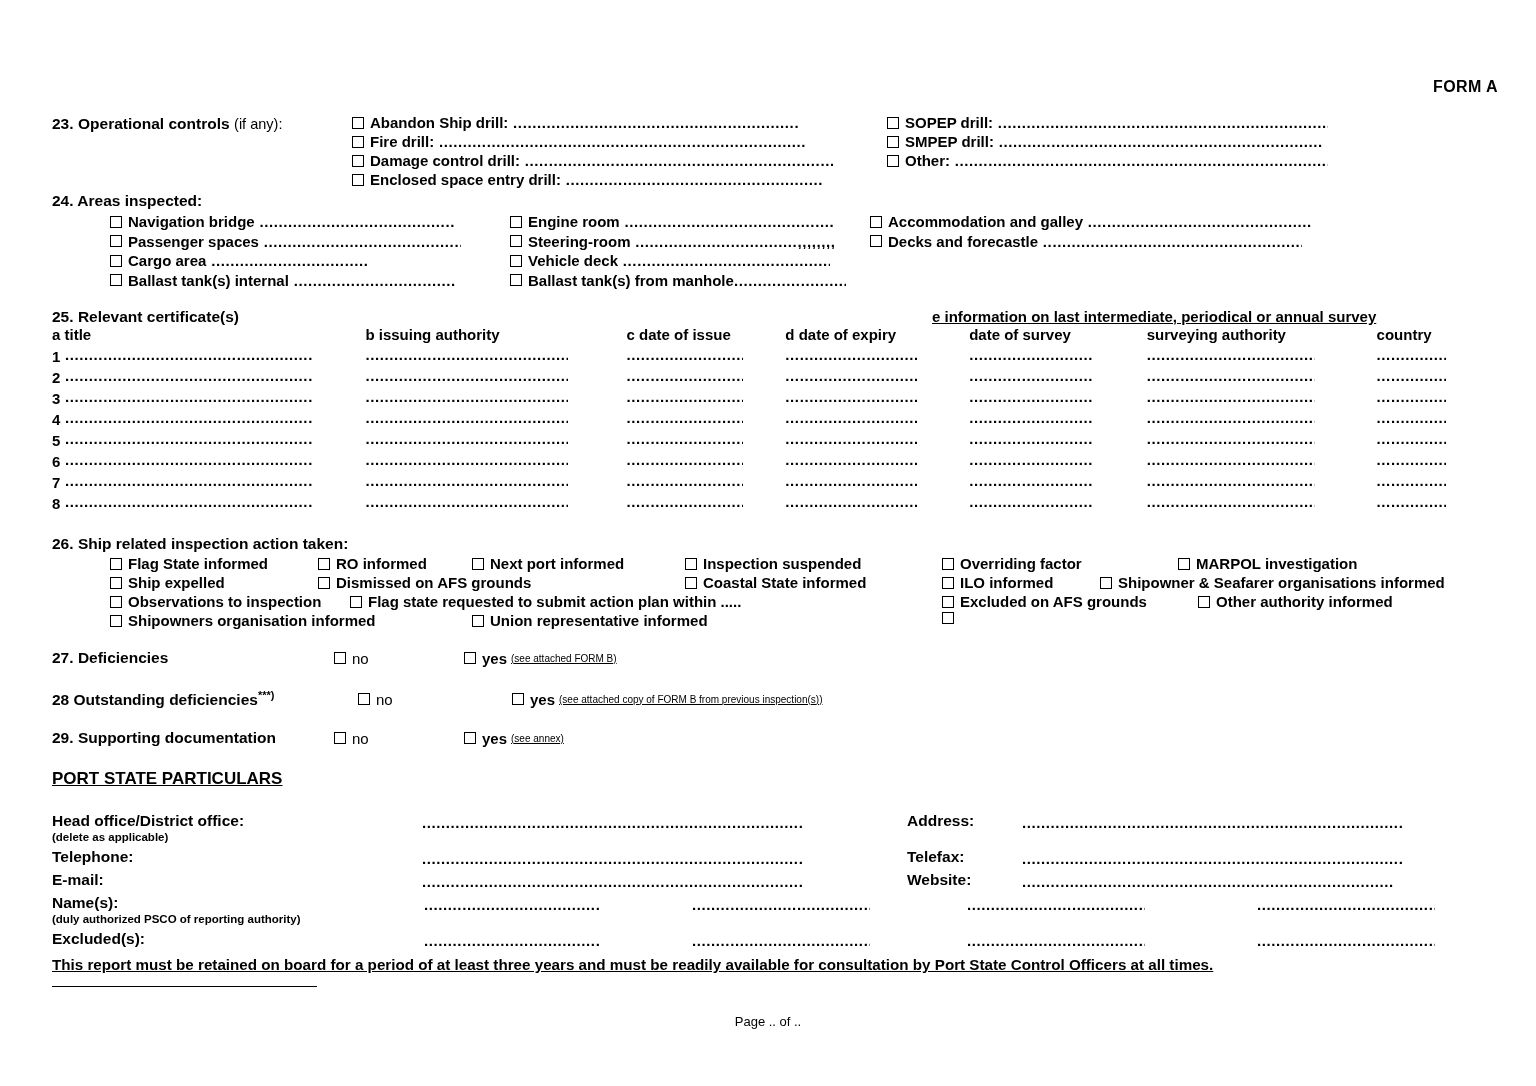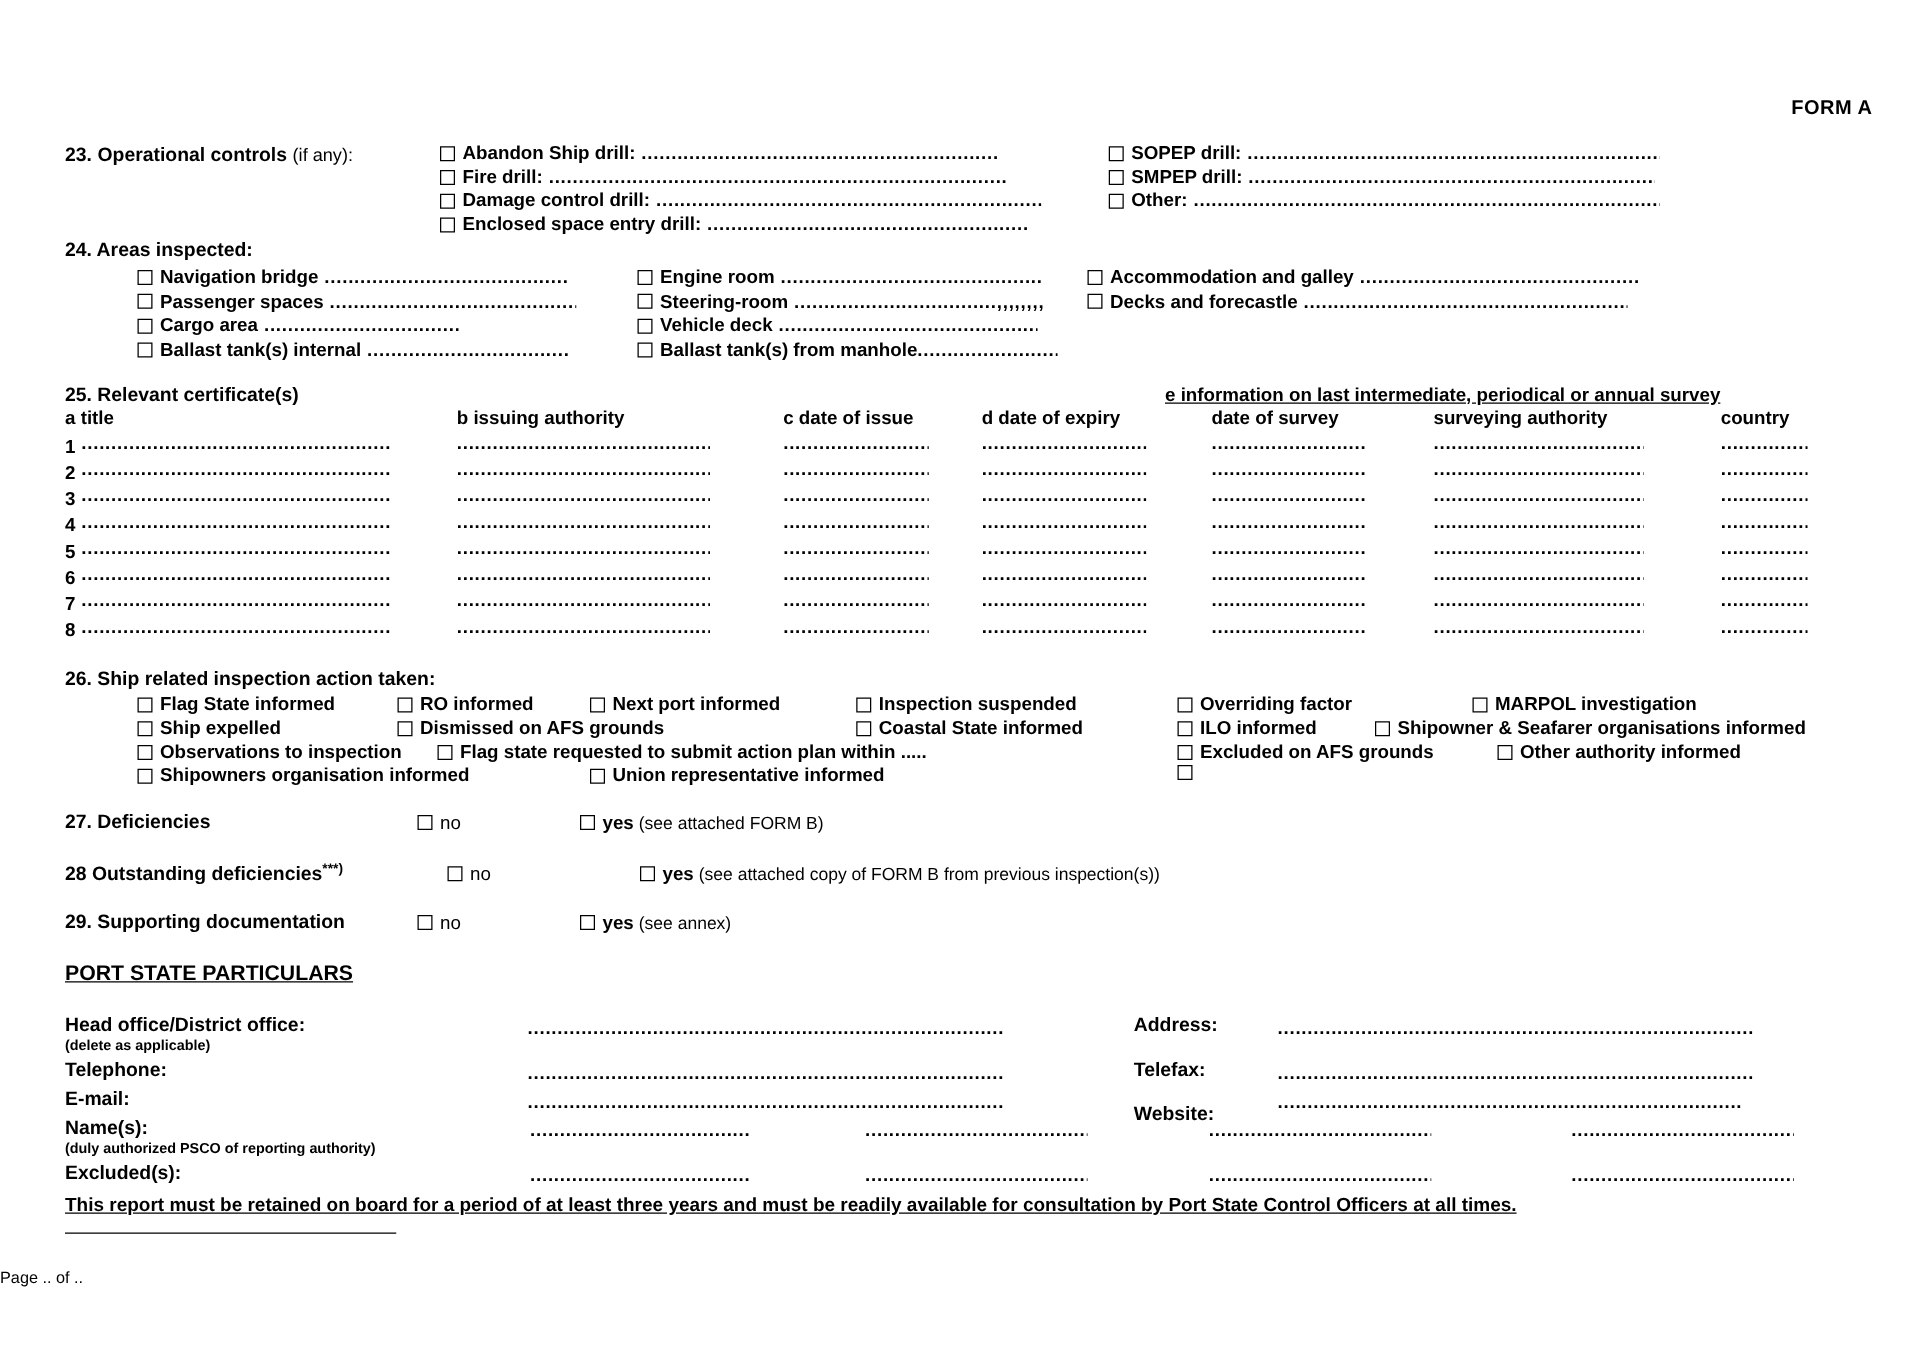--- a/index.html
+++ b/index.html
@@ -135,21 +135,21 @@
     font-weight: bold;
     white-space: nowrap;
   }
 
   
   .qrow { position: absolute; left: 52px; display: flex; align-items: center; }
   .qrow .qlabel { width: 282px; flex: none; font-size: 15.5px; font-weight: bold; }
   .qrow .qno { width: 130px; flex: none; display: flex; align-items: center; font-size: 15px; font-weight: normal; }
   .qrow .qyes { display: flex; align-items: center; font-size: 15px; }
   .qrow .qyes b { font-weight: bold; }
-  .qrow .qyes span.note { font-weight: normal; font-size: 14px; margin-left: 4px; }
+  .qrow .qyes span.note { font-weight: normal; font-size: 10px; margin-left: 4px; text-decoration: underline; }
   #q27 { top: 649px; }
   #q28 { top: 689px; gap: 24px; }
   #q29 { top: 729px; }
   .sup { font-size: 11px; vertical-align: super; }
 
   
   #psp-title {
     position: absolute;
     top: 769px;
     left: 52px;
@@ -187,21 +187,21 @@
     top: 997px;
     left: 52px;
     font-size: 12.8px;
     font-weight: normal;
   }
   #pagenum {
     position: absolute;
     top: 1014px;
     left: 0;
     width: 1536px;
-    text-align: left;
+    text-align: center;
     font-size: 13px;
   }
 </style>
 </head>
 <body>
 
 <div class="page">
 
   <div class="form-title">FORM A</div>
 
@@ -581,21 +581,21 @@
     <div class="psp-line" style="left:970px;top:38px">
         <span class="psp-dots" style="width:380px">...........................................................................................</span>
       </div>
 
     <div class="psp-line" style="left:0px;top:59px">
         <span class="psp-lbl">E-mail:</span>
       </div>
     <div class="psp-line" style="left:370px;top:61px">
         <span class="psp-dots" style="width:382px">...........................................................................................</span>
       </div>
-    <div class="psp-line" style="left:855px;top:71px">
+    <div class="psp-line" style="left:855px;top:59px">
         <span class="psp-lbl">Website:</span>
       </div>
     <div class="psp-line" style="left:970px;top:61px">
         <span class="psp-dots" style="width:372px">...........................................................................................</span>
       </div>
 
     <div class="psp-line" style="left:0px;top:82px">
         <span class="psp-lbl">Name(s):</span>
       </div>
     <div class="psp-line" style="left:0px;top:101px">

